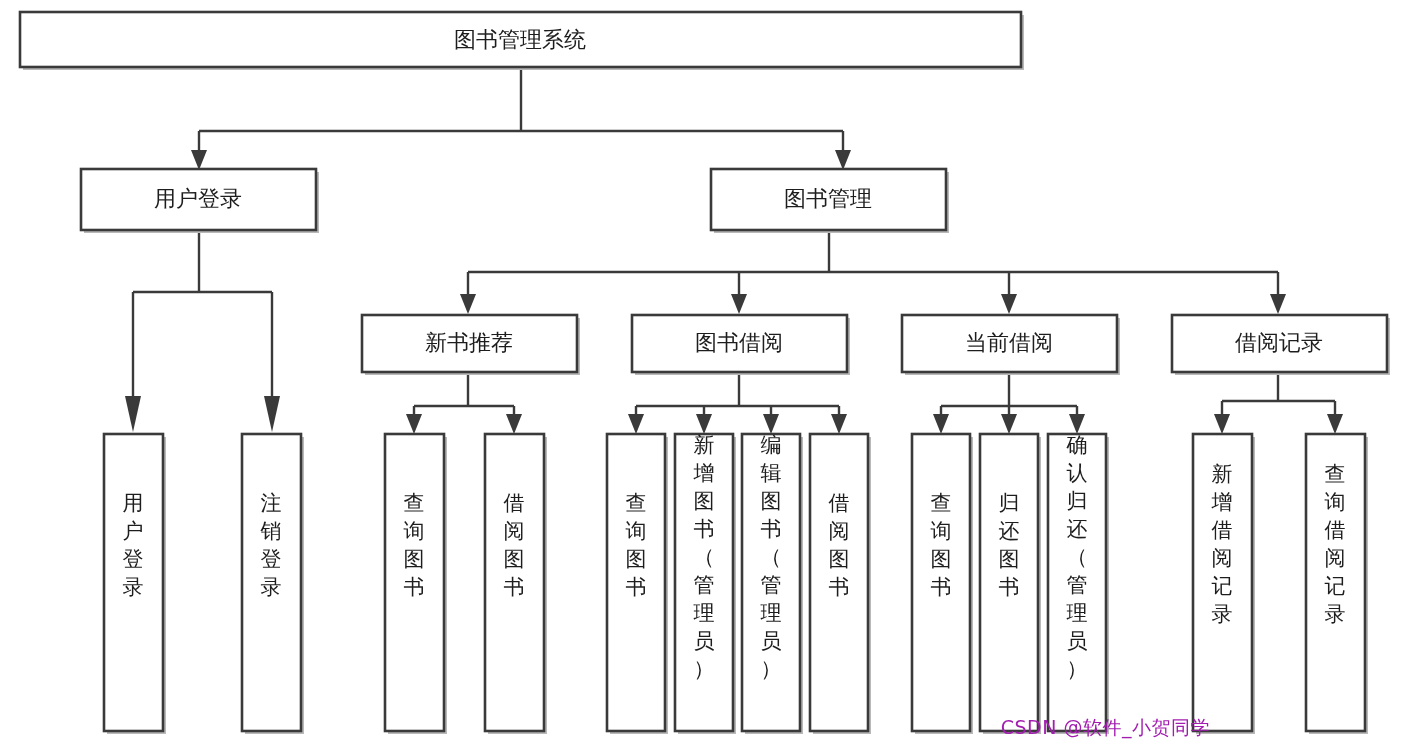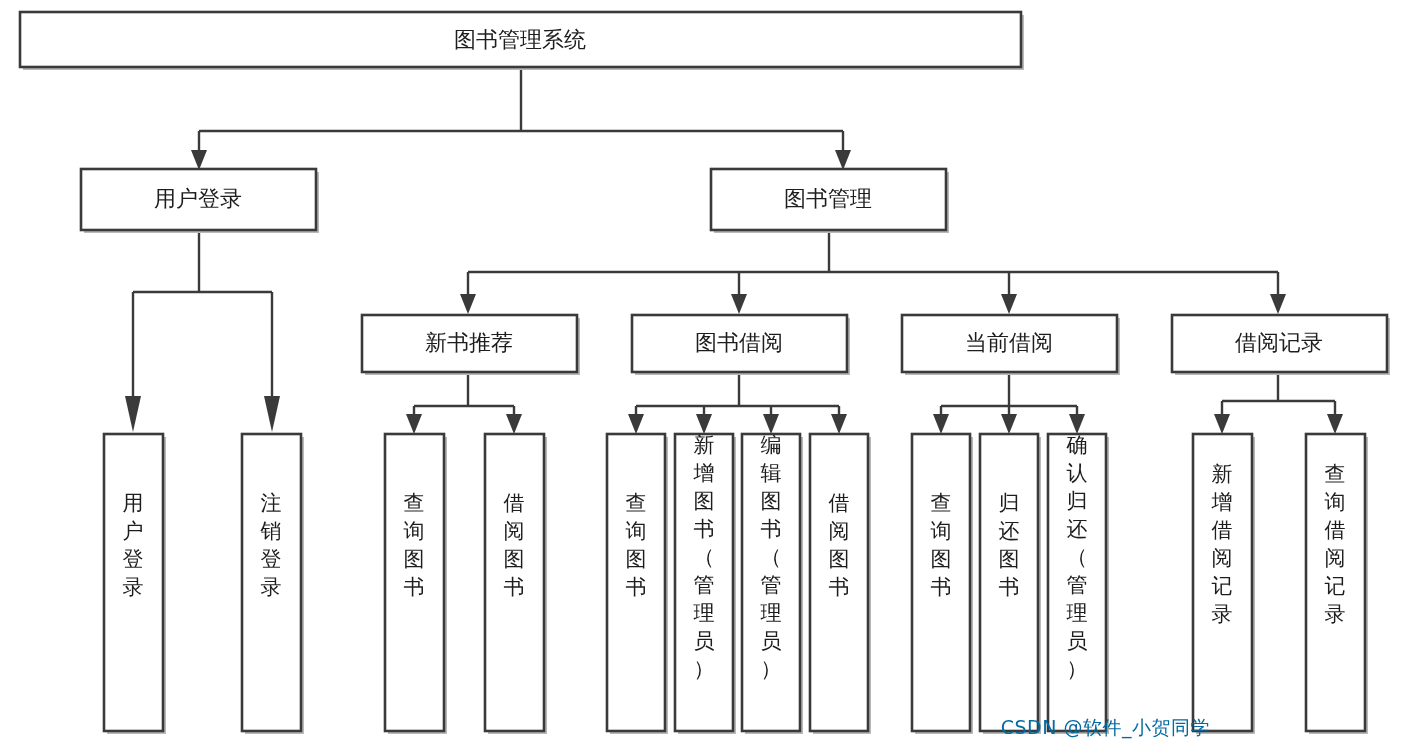--- a/index.html
+++ b/index.html
@@ -58,21 +58,21 @@
     font-size: 21px;
     fill: #1d1d1d;
     text-anchor: middle;
   }
   .watermark {
     position: absolute;
     right: 8px;
     bottom: 6px;
     font-family: "DejaVu Sans", "Liberation Sans", sans-serif;
     font-size: 19px;
-    color: #0369a1;
+    color: #a21caf;
     white-space: nowrap;
     letter-spacing: 0.5px;
     pointer-events: none;
   }
 </style>
 </head>
 <body>
 
 <div id="diagram-root">
 

